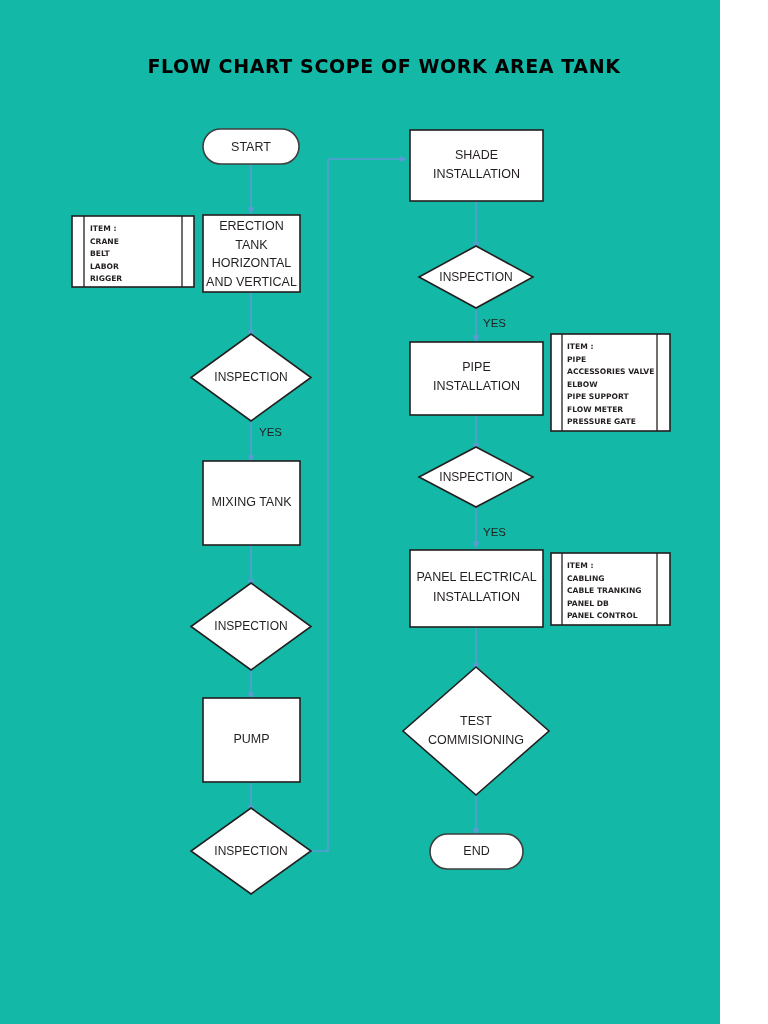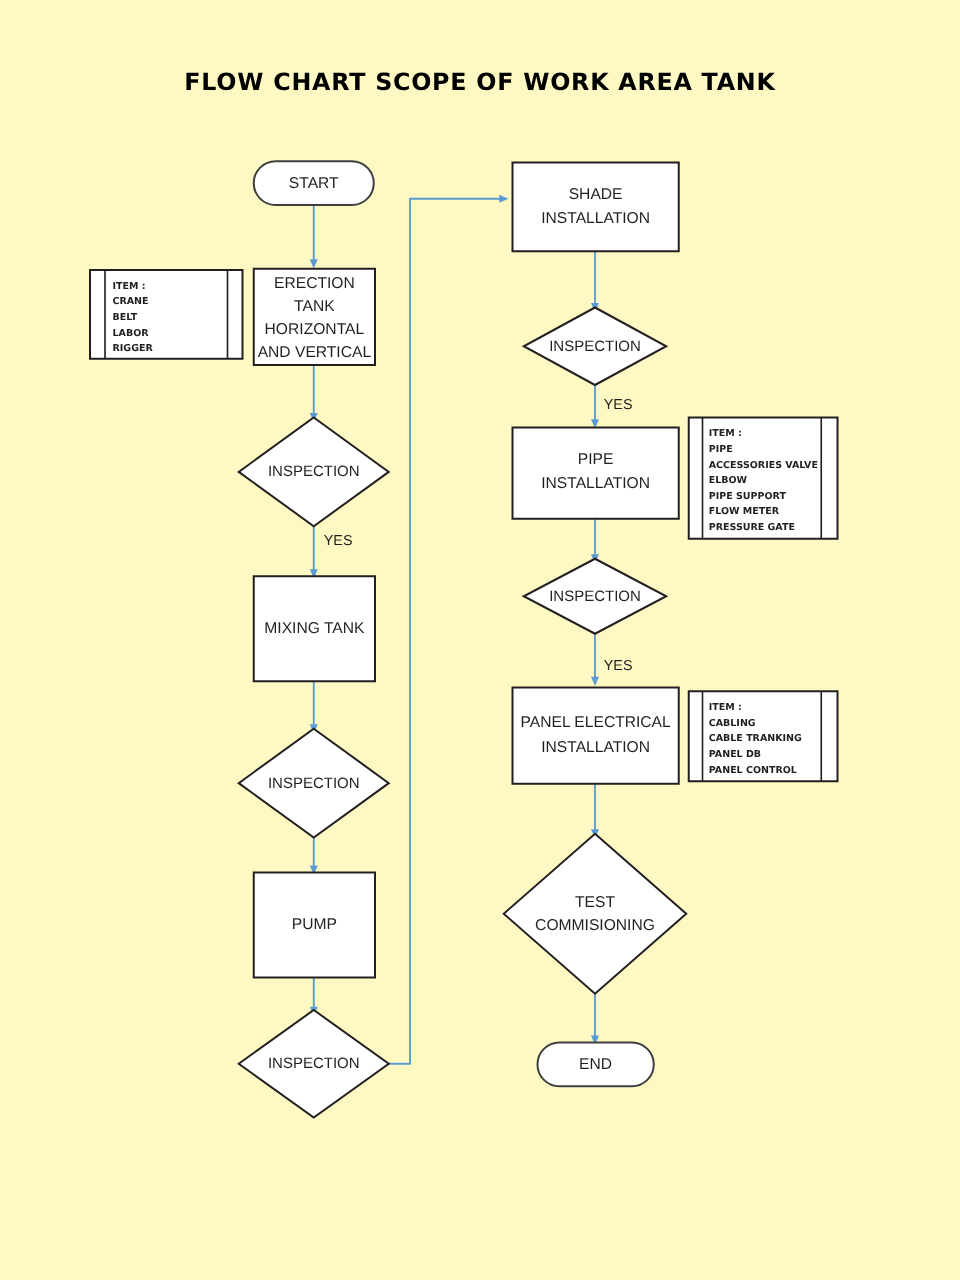--- a/index.html
+++ b/index.html
@@ -9,23 +9,24 @@
   }
   body {
     width: 768px;
     height: 1024px;
     font-family: "Liberation Sans", sans-serif;
     position: relative;
     overflow: hidden;
   }
   #page {
     position: relative;
-    width: 768px;
+    width: 672px;
     height: 1024px;
-    background: #fef9c3;
+    background: #14b8a6;
+    padding-left: 48px;
   }
   .chart-title {
     position: absolute;
     left: 0;
     top: 55px;
     width: 768px;
     text-align: center;
     font-family: "DejaVu Sans", sans-serif;
     font-weight: bold;
     font-size: 19px;

